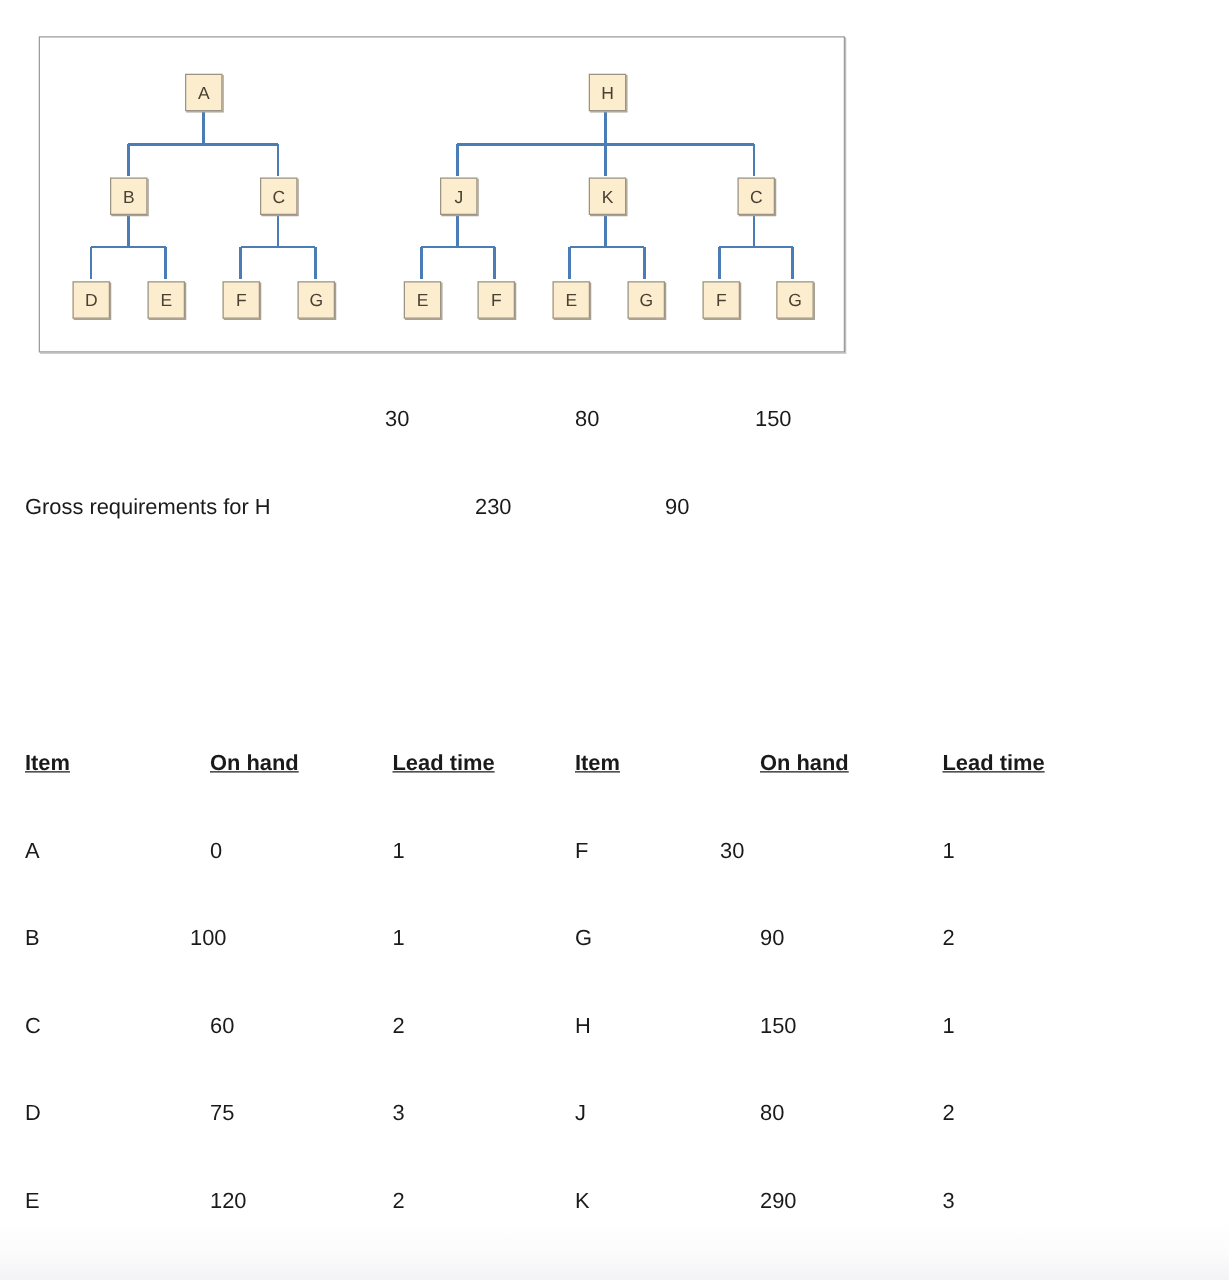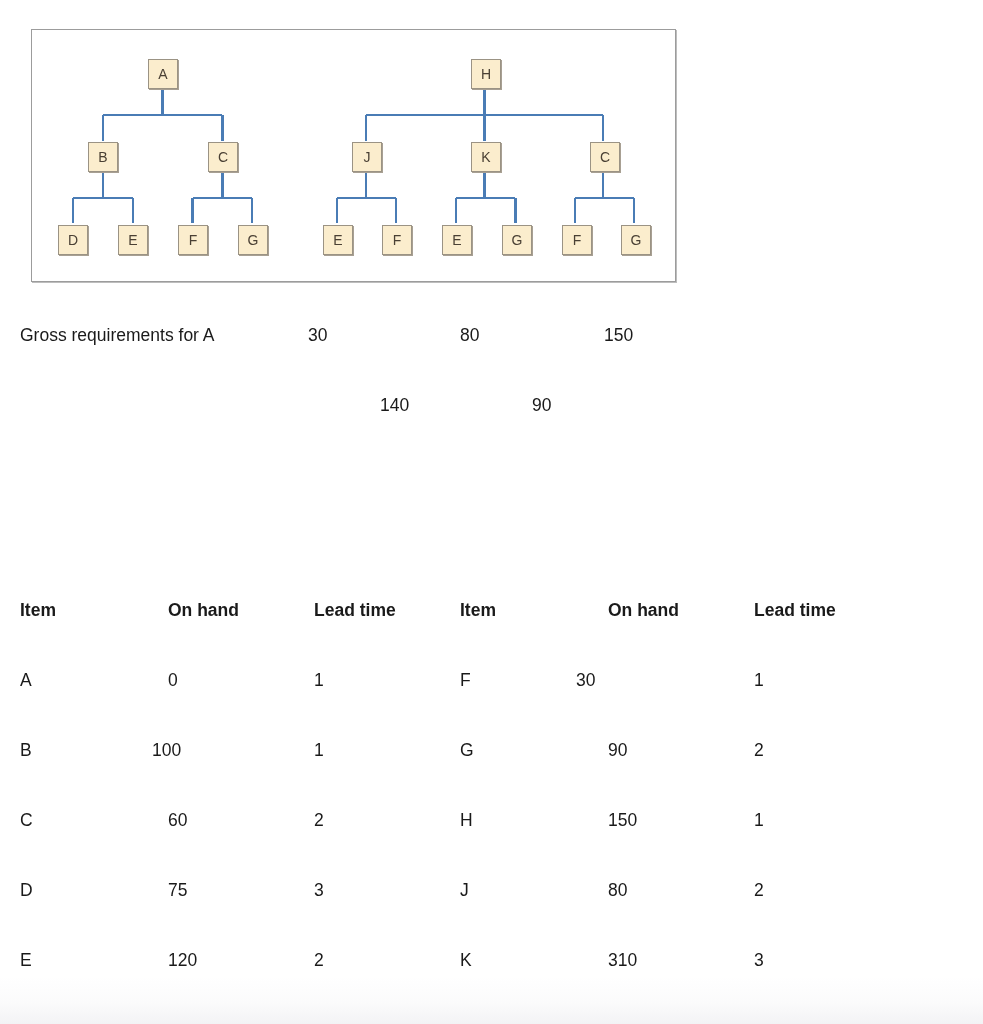--- a/index.html
+++ b/index.html
@@ -91,21 +91,21 @@
   .item-row {
     position: relative;
     height: 70px;
   }
   .item-cell {
     position: absolute;
     top: 0;
     font-size: 17.5px;
     white-space: nowrap;
   }
-  .item-cell.head { font-weight: bold; }
+  .item-cell.head { font-weight: bold; text-decoration: underline; }
 
   
   .bottom-fade {
     position: absolute;
     left: 0;
     bottom: 0;
     width: 983px;
     height: 48px;
     background: linear-gradient(to bottom, rgba(255,255,255,0) 0%, rgba(248,248,249,0.55) 55%, rgba(243,243,245,1) 100%);
     pointer-events: none;
@@ -164,31 +164,31 @@
       <div class="node-box" style="left: 470px; top: 195px;">G</div>
       <div class="node-box" style="left: 530px; top: 195px;">F</div>
       <div class="node-box" style="left: 589px; top: 195px;">G</div>
     </div>
 </div>
 
 <div class="period-table">
 
 
   <div class="period-row">
-    <span class="period-label">Gross requirements for A</span>
     <span class="period-cell" style="left:288px">30</span>
     <span class="period-cell" style="left:360px"></span>
     <span class="period-cell" style="left:440px">80</span>
     <span class="period-cell" style="left:512px"></span>
     <span class="period-cell" style="left:584px">150</span>
   </div>
 
   <div class="period-row">
+    <span class="period-label">Gross requirements for H</span>
     <span class="period-cell" style="left:288px"></span>
-    <span class="period-cell" style="left:360px">140</span>
+    <span class="period-cell" style="left:360px">230</span>
     <span class="period-cell" style="left:440px"></span>
     <span class="period-cell" style="left:512px">90</span>
     <span class="period-cell" style="left:584px"></span>
   </div>
 
 </div>
 
 <div class="item-tables">
 
   <div class="item-row">
@@ -234,19 +234,19 @@
     <span class="item-cell" style="left:440px">J</span>
     <span class="item-cell" style="left:588px">80</span>
     <span class="item-cell" style="left:734px">2</span>
   </div>
 
   <div class="item-row">
     <span class="item-cell" style="left:0px">E</span>
     <span class="item-cell" style="left:148px">120</span>
     <span class="item-cell" style="left:294px">2</span>
     <span class="item-cell" style="left:440px">K</span>
-    <span class="item-cell" style="left:588px">310</span>
+    <span class="item-cell" style="left:588px">290</span>
     <span class="item-cell" style="left:734px">3</span>
   </div>
 
 </div>
 
 <div class="bottom-fade"></div>
 
 </body></html>

